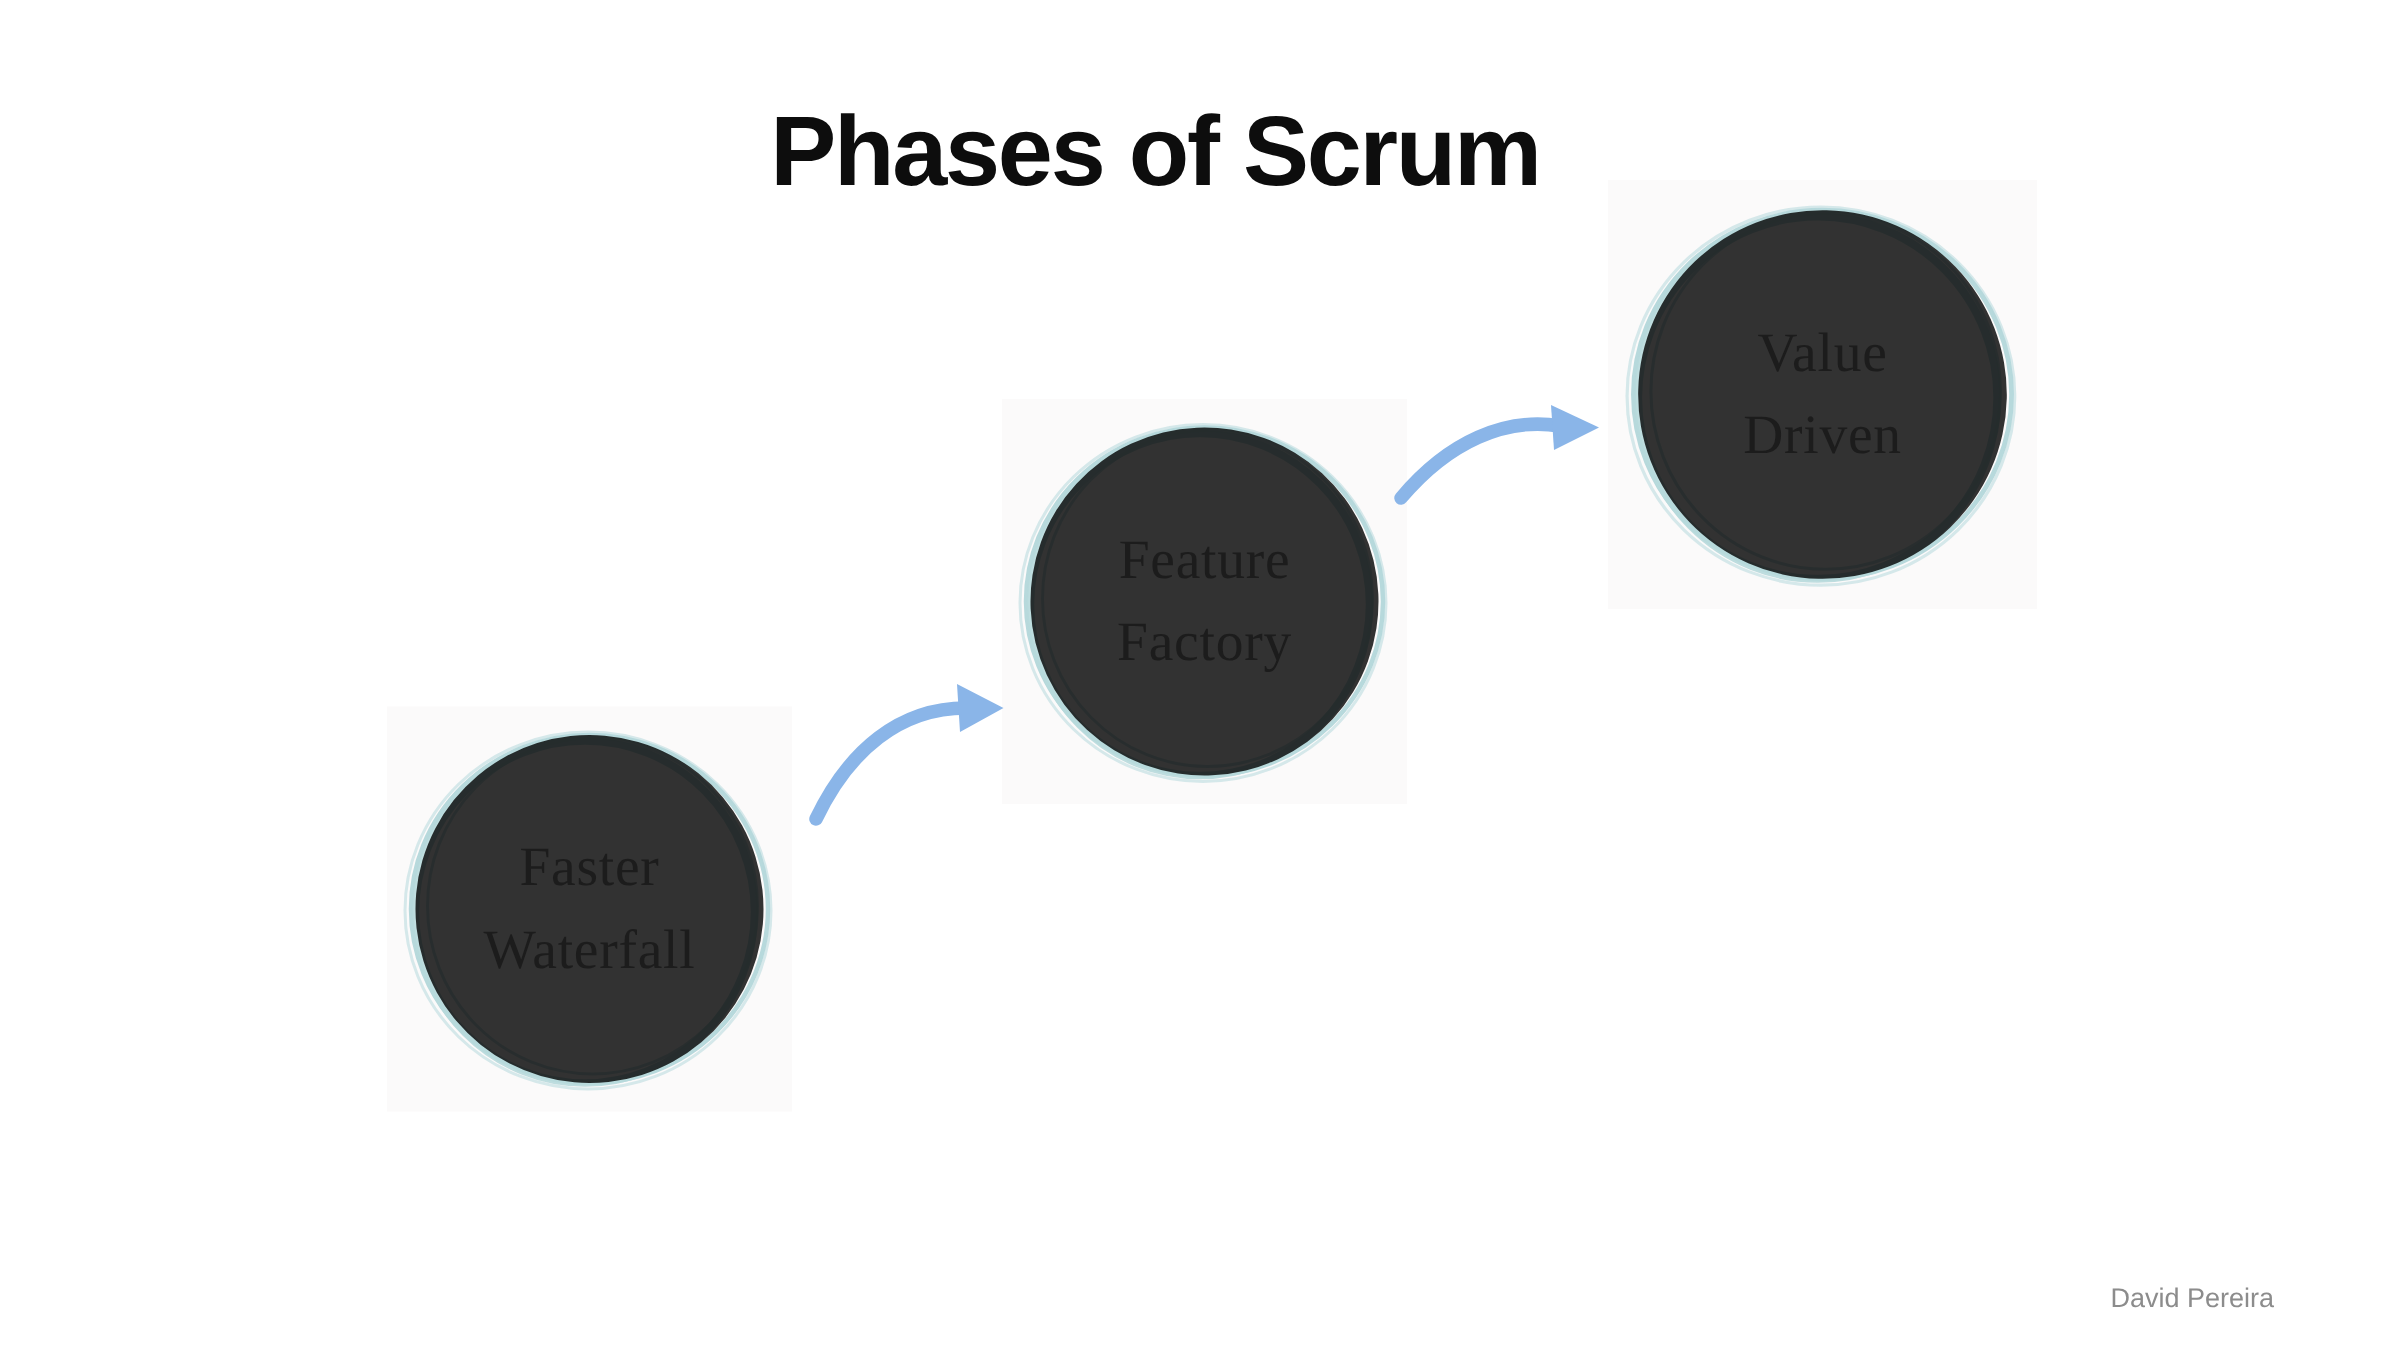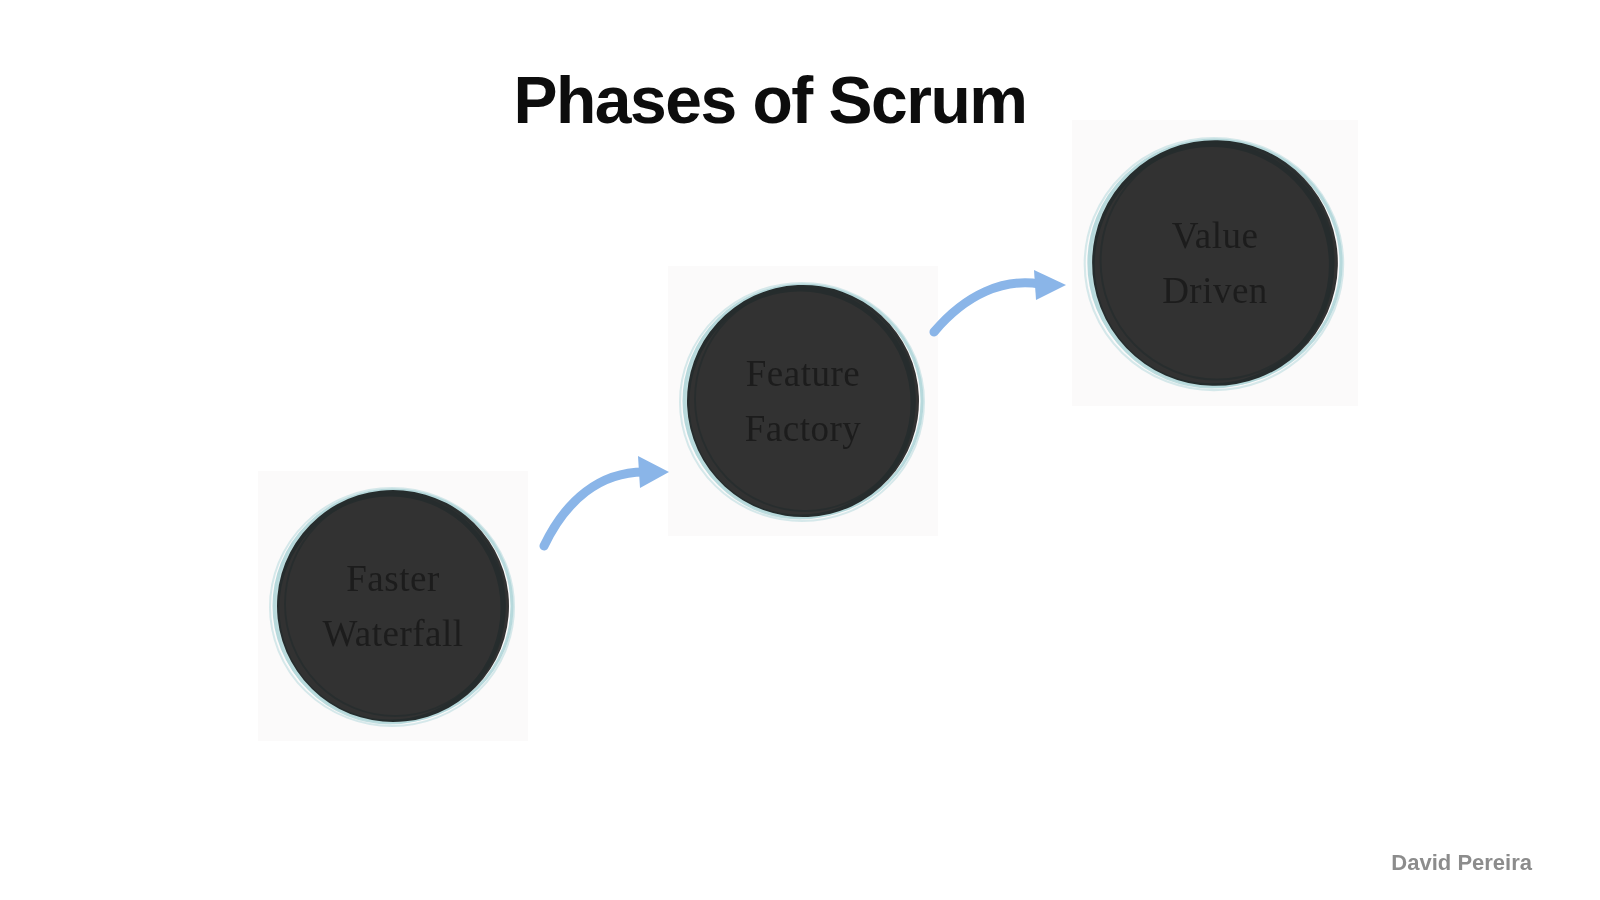--- a/index.html
+++ b/index.html
@@ -82,25 +82,25 @@
     stroke-linecap: round;
   }
   .arrow polygon {
     fill: var(--arrow, #8ab5e8);
   }
   .arrow1 { left: 538px; top: 452px; width: 132px; height: 100px; }
   .arrow2 { left: 928px; top: 268px; width: 140px; height: 72px; }
 
   .attribution {
     position: absolute;
-    right: 68px;
+    right: 84px;
     bottom: 24px;
     font-family: "Liberation Sans", sans-serif;
-    font-weight: bold;
-    font-size: 22px;
+    font-weight: normal;
+    font-size: 18px;
     color: var(--attribution-text, #8c8c8c);
   }
 </style>
 </head>
 <body>
 
 <div class="canvas">
 
   <h1 class="title">Phases of Scrum</h1>
 

